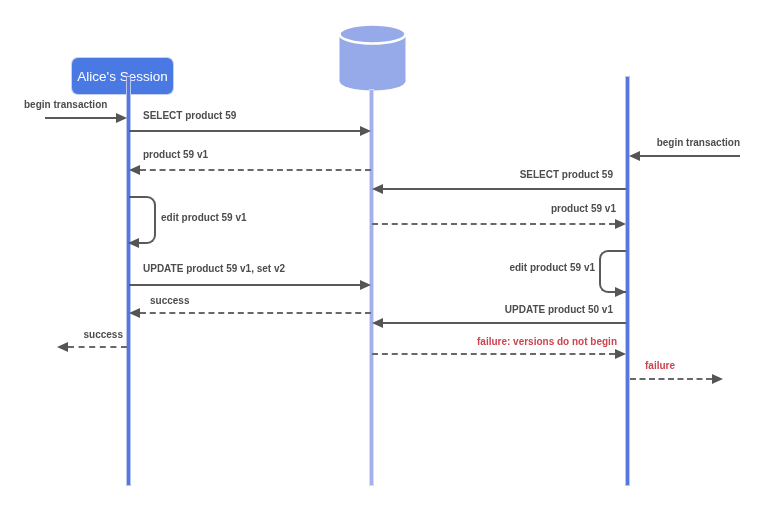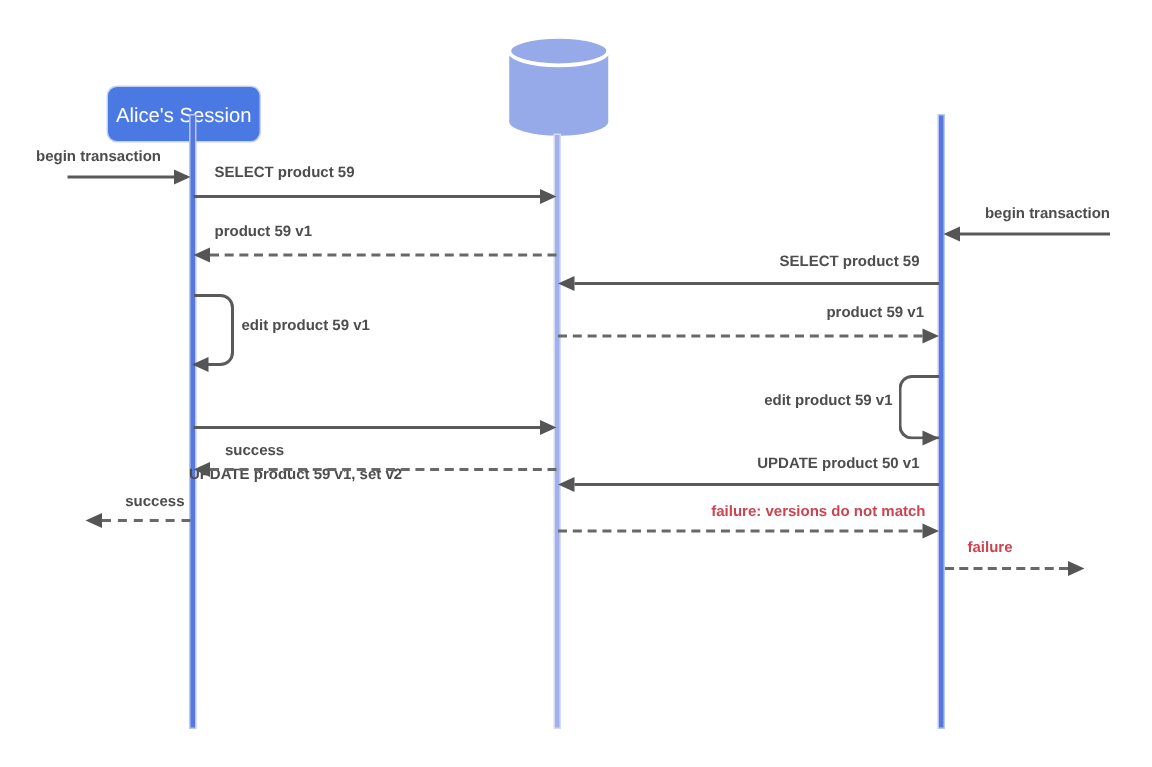--- a/index.html
+++ b/index.html
@@ -38,21 +38,21 @@
   #loop-bob{left:599px;top:250px;width:27px;height:43px;border-right:none;border-radius:9px 0 0 9px;}
   
   #lbl-m1{left:24px;top:99px;}   #ln-m1{left:45px;top:117px;width:72px;}  #hd-m1{left:116px;top:113px;}
   #lbl-m2{left:143px;top:110px;} #ln-m2{left:129px;top:130px;width:231px;}#hd-m2{left:360px;top:126px;}
   #lbl-m3{left:143px;top:149px;} #ln-m3{left:140px;top:169px;width:231px;}#hd-m3{left:129px;top:165px;}
   #lbl-m4{right:28px;top:137px;} #ln-m4{left:640px;top:155px;width:100px;}#hd-m4{left:629px;top:151px;}
   #lbl-m5{right:155px;top:169px;}#ln-m5{left:383px;top:188px;width:243px;}#hd-m5{left:372px;top:184px;}
   #lbl-m6{left:161px;top:212px;} #hd-m6{left:128px;top:238px;}
   #lbl-m7{right:152px;top:203px;}#ln-m7{left:372px;top:223px;width:243px;}#hd-m7{left:615px;top:219px;}
   #lbl-m8{right:173px;top:262px;}#hd-m8{left:615px;top:287px;}
-  #lbl-m9{left:126px;top:263px;margin-top:48px;} #ln-m9{left:129px;top:284px;width:231px;}#hd-m9{left:360px;top:280px;}
+  #lbl-m9{left:143px;top:263px;} #ln-m9{left:129px;top:284px;width:231px;}#hd-m9{left:360px;top:280px;}
   #lbl-m10{left:150px;top:295px;}#ln-m10{left:140px;top:312px;width:231px;}#hd-m10{left:129px;top:308px;}
   #lbl-m11{right:155px;top:304px;}#ln-m11{left:383px;top:322px;width:243px;}#hd-m11{left:372px;top:318px;}
   #lbl-m12{right:645px;top:329px;}#ln-m12{left:68px;top:346px;width:59px;}#hd-m12{left:57px;top:342px;}
   #lbl-m13{right:151px;top:336px;}#ln-m13{left:372px;top:353px;width:243px;}#hd-m13{left:615px;top:349px;}
   #lbl-m14{left:645px;top:360px;}#ln-m14{left:630px;top:378px;width:82px;}#hd-m14{left:712px;top:374px;}
 </style>
 </head>
 <body>
 
 <div class="canvas">
@@ -113,21 +113,21 @@
   <div class="head left" id="hd-m10"></div>
 
   <div class="mlabel" id="lbl-m11">UPDATE product 50 v1</div>
   <div class="line solid" id="ln-m11"></div>
   <div class="head left" id="hd-m11"></div>
 
   <div class="mlabel" id="lbl-m12">success</div>
   <div class="line dashed" id="ln-m12"></div>
   <div class="head left" id="hd-m12"></div>
 
-  <div class="mlabel red" id="lbl-m13">failure: versions do not match</div>
+  <div class="mlabel red" id="lbl-m13">failure: versions do not begin</div>
   <div class="line dashed" id="ln-m13"></div>
   <div class="head right" id="hd-m13"></div>
 
   <div class="mlabel red" id="lbl-m14">failure</div>
   <div class="line dashed" id="ln-m14"></div>
   <div class="head right" id="hd-m14"></div>
 
 </div>
 
 </body></html>

